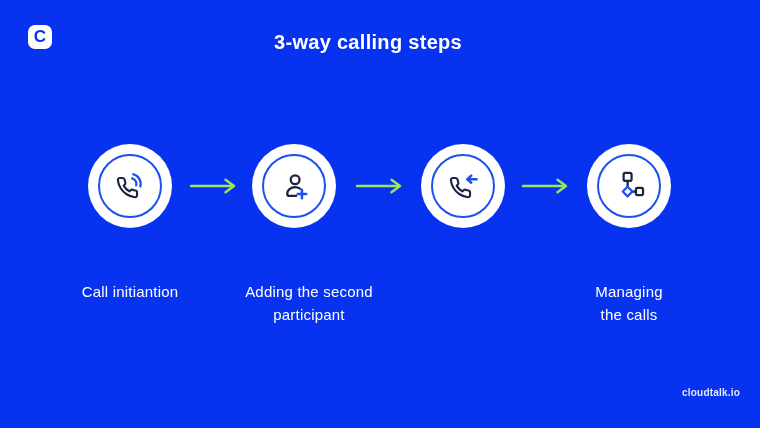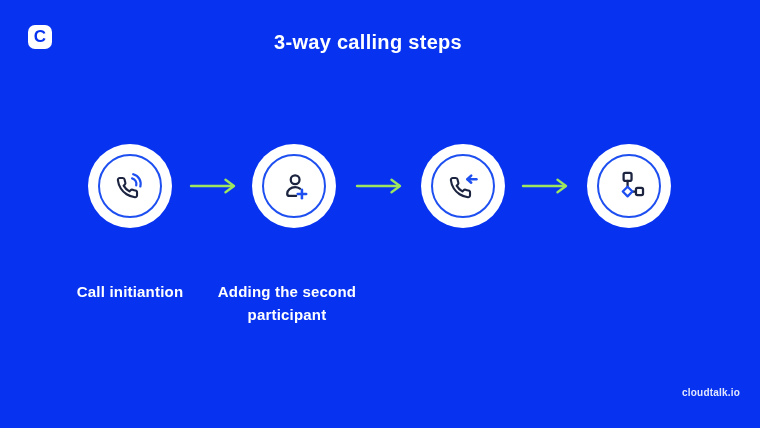--- a/index.html
+++ b/index.html
@@ -71,27 +71,27 @@
   .a2 { left: 355px; }
   .a3 { left: 521px; }
 
   .step-label {
     position: absolute;
     top: 280px;
     width: 180px;
     text-align: center;
     color: #FFFFFF;
     font-size: 15px;
-    font-weight: 700;
+    font-weight: 400;
     letter-spacing: 0.2px;
     line-height: 1.55;
     white-space: pre-line;
   }
   .l1 { left: 40px; }
-  .l2 { left: 197px; }
+  .l2 { left: 219px; }
   .l3 { left: 373px; }
   .l4 { left: 539px; }
 
   .footer {
     position: absolute;
     right: 20px; top: 387px;
     color: rgba(255,255,255,0.88);
     font-size: 10px;
     font-weight: 700;
     letter-spacing: 0.2px;
@@ -174,16 +174,18 @@
       </g>
       <g stroke="#1E4FF0" stroke-width="1.6">
         <path d="M11 12.5l3.4 3.4-3.4 3.4-3.4-3.4z"></path>
       </g>
     </svg>
   </div>
 
   <div class="step-label l1">Call initiantion</div>
   <div class="step-label l2">Adding the second
 participant</div>
+  <div class="step-label l4">Managing
+the calls</div>
 
   <div class="footer">cloudtalk.io</div>
 
 </div>
 
 </body></html>

